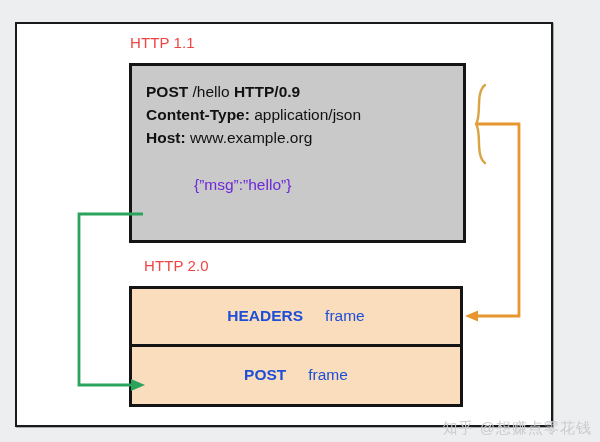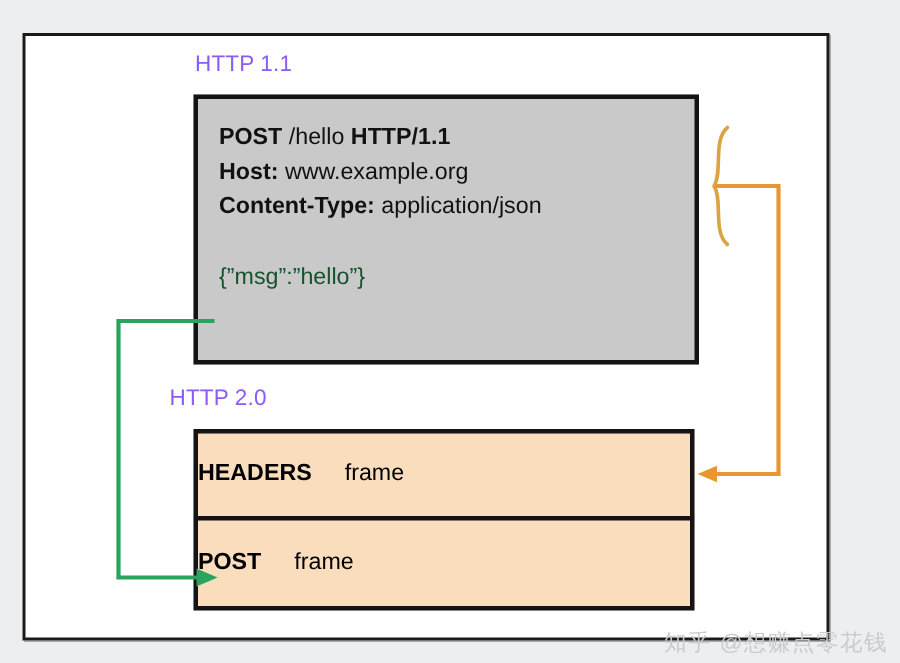--- a/index.html
+++ b/index.html
@@ -26,26 +26,26 @@
     border: 2px solid #1a1a1a;
     box-sizing: border-box;
     box-shadow: 1px 1px 0 rgba(0,0,0,0.28);
   }
 
   
   .section-caption {
     position: absolute;
     font-size: 15px;
     font-weight: 400;
-    color: #8b5cf6;
+    color: #ef4444;
     letter-spacing: 0.1px;
     white-space: nowrap;
   }
   #caption-http11 { left: 113px; top: 10px; }
-  #caption-http20 { left: 96px; top: 233px; }
+  #caption-http20 { left: 127px; top: 233px; }
 
   
   #http11-message {
     position: absolute;
     left: 112px;
     top: 39px;
     width: 337px;
     height: 180px;
     background: #c9c9c9;
     border: 3px solid #141414;
@@ -55,42 +55,44 @@
   .msg-line {
     font-size: 15.5px;
     color: #111111;
     line-height: 23px;
     white-space: nowrap;
   }
   .msg-line .bold { font-weight: 700; }
   #request-body {
     margin-top: 27px;
     font-size: 15.5px;
-    color: #14532d;
+    color: #6d28d9;
     white-space: nowrap;
+    margin-left: 48px;
   }
 
   
   #http20-frames {
     position: absolute;
     left: 112px;
     top: 262px;
     width: 334px;
     height: 121px;
     border: 3px solid #141414;
     box-sizing: border-box;
     background: #f9ddbd;
   }
   .frame-cell {
     height: 50%;
     display: flex;
     align-items: center;
+    justify-content: center;
     box-sizing: border-box;
     font-size: 15.5px;
-    color: #000000;
+    color: #1d4ed8;
     white-space: nowrap;
   }
   #headers-frame { border-bottom: 3px solid #141414; }
   .frame-cell .bold { font-weight: 700; }
   .frame-cell .reg { font-weight: 400; margin-left: 22px; }
 
   
   #headers-mapping-arrow {
     position: absolute;
     left: 446px;
@@ -126,29 +128,29 @@
 <body>
 
 <div id="figure-frame">
 
   <div class="section-caption" id="caption-http11">HTTP 1.1</div>
 
   <div id="http11-message">
     <div class="msg-line">
       <span class="bold">POST</span>
       <span>/hello</span>
-      <span class="bold">HTTP/1.1</span>
+      <span class="bold">HTTP/0.9</span>
+    </div>
+    <div class="msg-line">
+      <span class="bold">Content-Type:</span>
+      <span>application/json</span>
     </div>
     <div class="msg-line">
       <span class="bold">Host:</span>
       <span>www.example.org</span>
-    </div>
-    <div class="msg-line">
-      <span class="bold">Content-Type:</span>
-      <span>application/json</span>
     </div>
     <div id="request-body">{”msg”:”hello”}</div>
   </div>
 
   <div class="section-caption" id="caption-http20">HTTP 2.0</div>
 
   <div id="http20-frames">
     <div class="frame-cell" id="headers-frame">
       <span class="bold">HEADERS</span>
       <span class="reg">frame</span>

